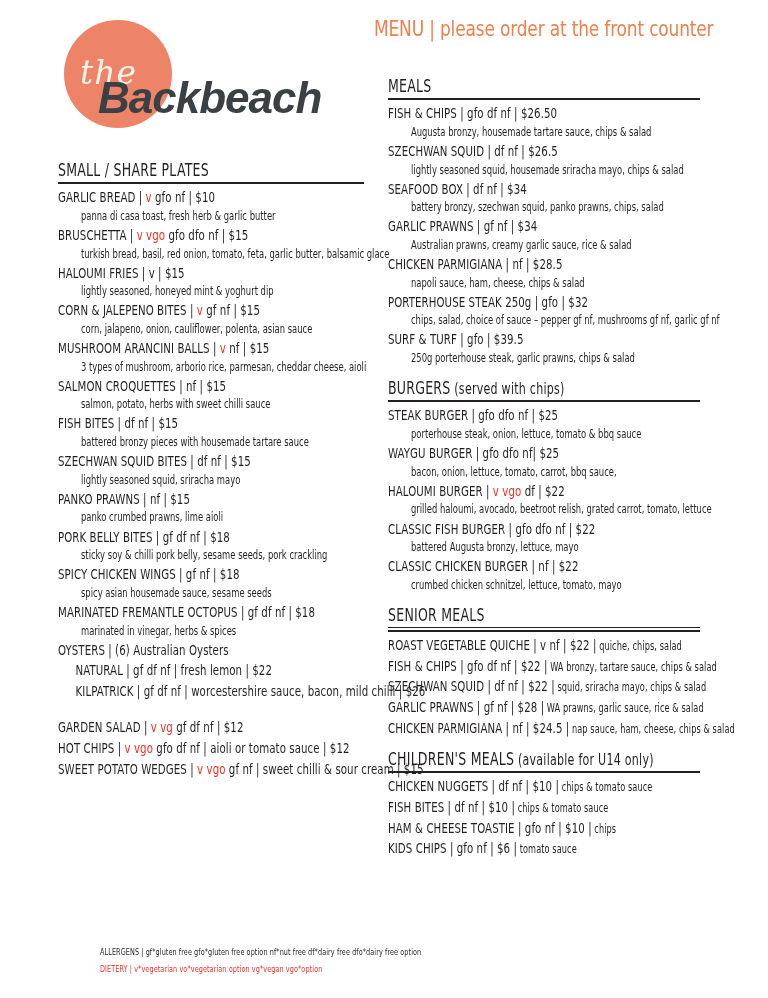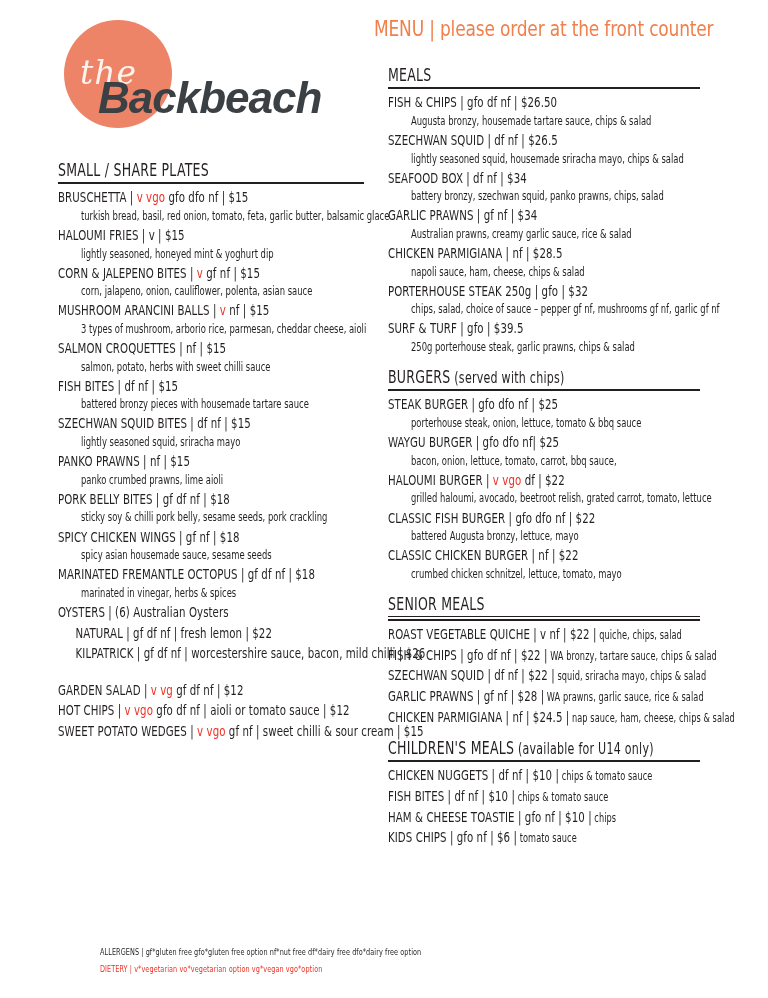--- a/index.html
+++ b/index.html
@@ -86,21 +86,21 @@
     top: 0;
   }
   .col-left {
     left: 58px;
     top: 140px;
     width: 306px;
     margin-top: 20px;
   }
   .col-right {
     left: 388px;
-    top: 65px;
+    top: 76px;
     width: 312px;
   }
 
   
   .section { margin-bottom: 2px; }
   .section-title {
     font-size: 17px;
     letter-spacing: 0.3px;
     color: #231f20;
     font-family: "DejaVu Sans Condensed", "Liberation Sans Narrow", "Liberation Sans", sans-serif;
@@ -186,20 +186,24 @@
     <div class="logo-the">the</div>
     <div class="logo-main">Backbeach</div>
   </div>
 
   <div class="col col-left">
 
     <div class="section">
       <div class="section-title">SMALL / SHARE PLATES</div>
       <div class="section-rule"></div>
 
+      <div class="item">
+        <div class="item-line"><span>GARLIC BREAD  |</span> <span class="tag-red">v</span> <span>gfo nf | $10</span></div>
+        <div class="item-desc">panna di casa toast, fresh herb &amp; garlic butter</div>
+      </div>
 
       <div class="item">
         <div class="item-line"><span>BRUSCHETTA |</span> <span class="tag-red">v vgo</span> <span>gfo dfo nf | $15</span></div>
         <div class="item-desc">turkish bread, basil, red onion, tomato, feta, garlic butter, balsamic glace</div>
       </div>
 
       <div class="item">
         <div class="item-line"><span>HALOUMI FRIES | v | $15</span></div>
         <div class="item-desc">lightly seasoned, honeyed mint &amp; yoghurt dip</div>
       </div>

